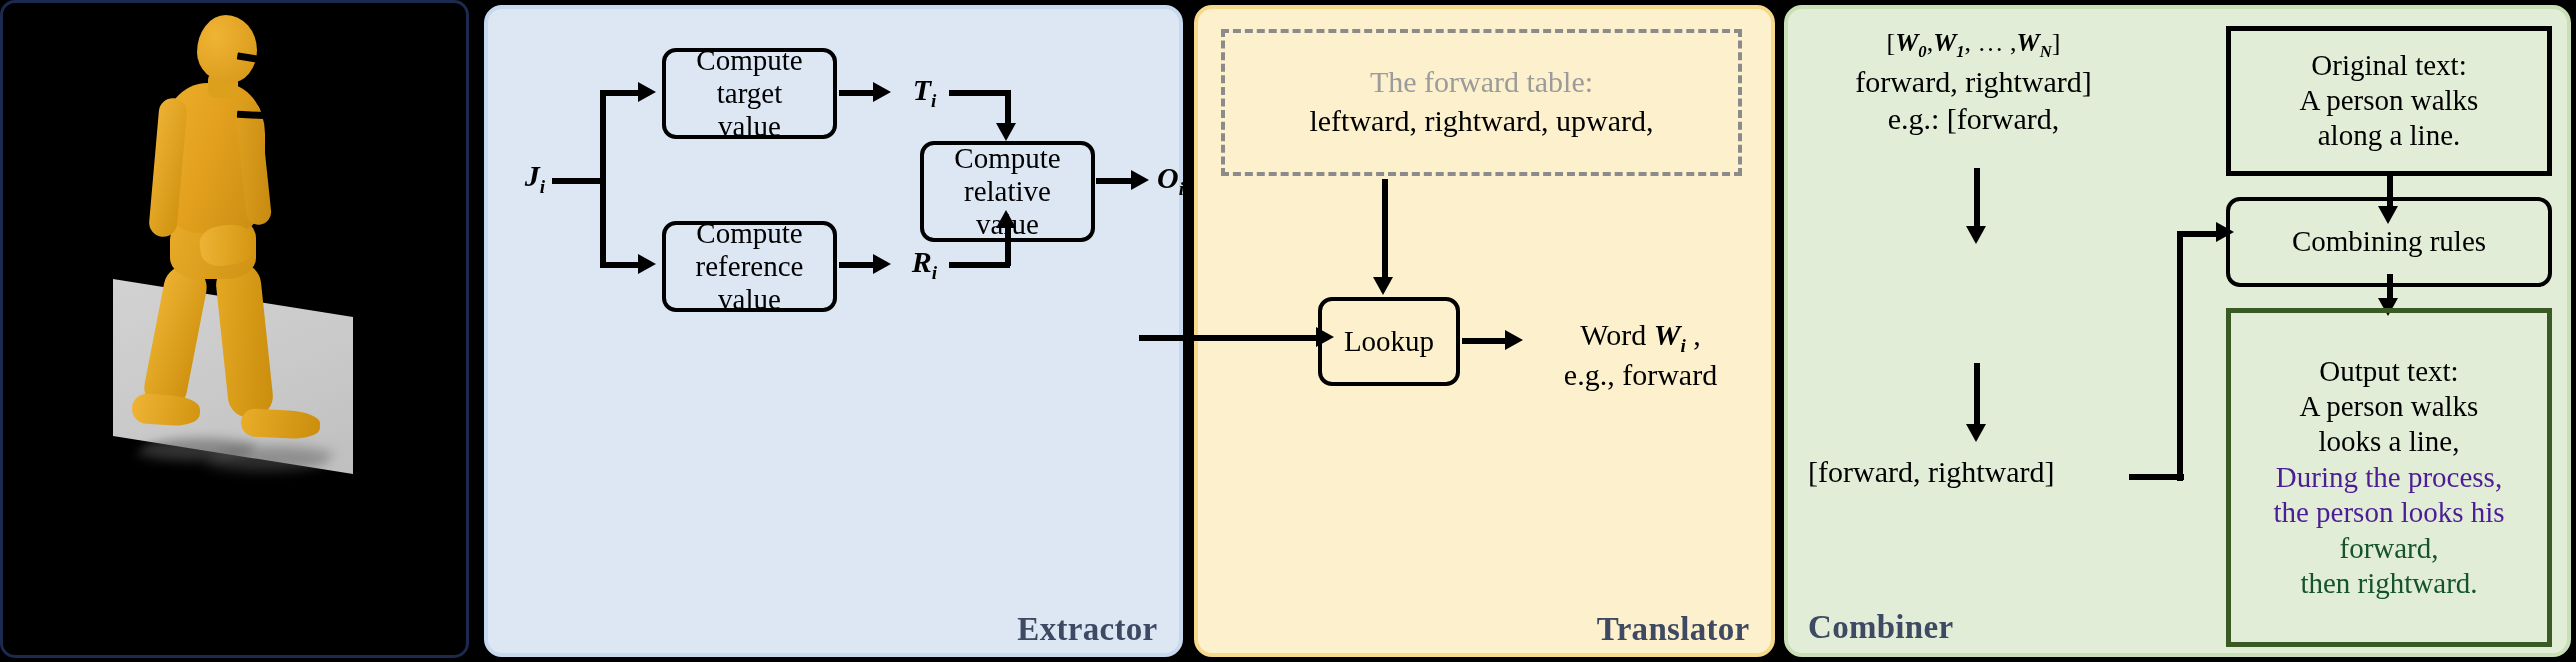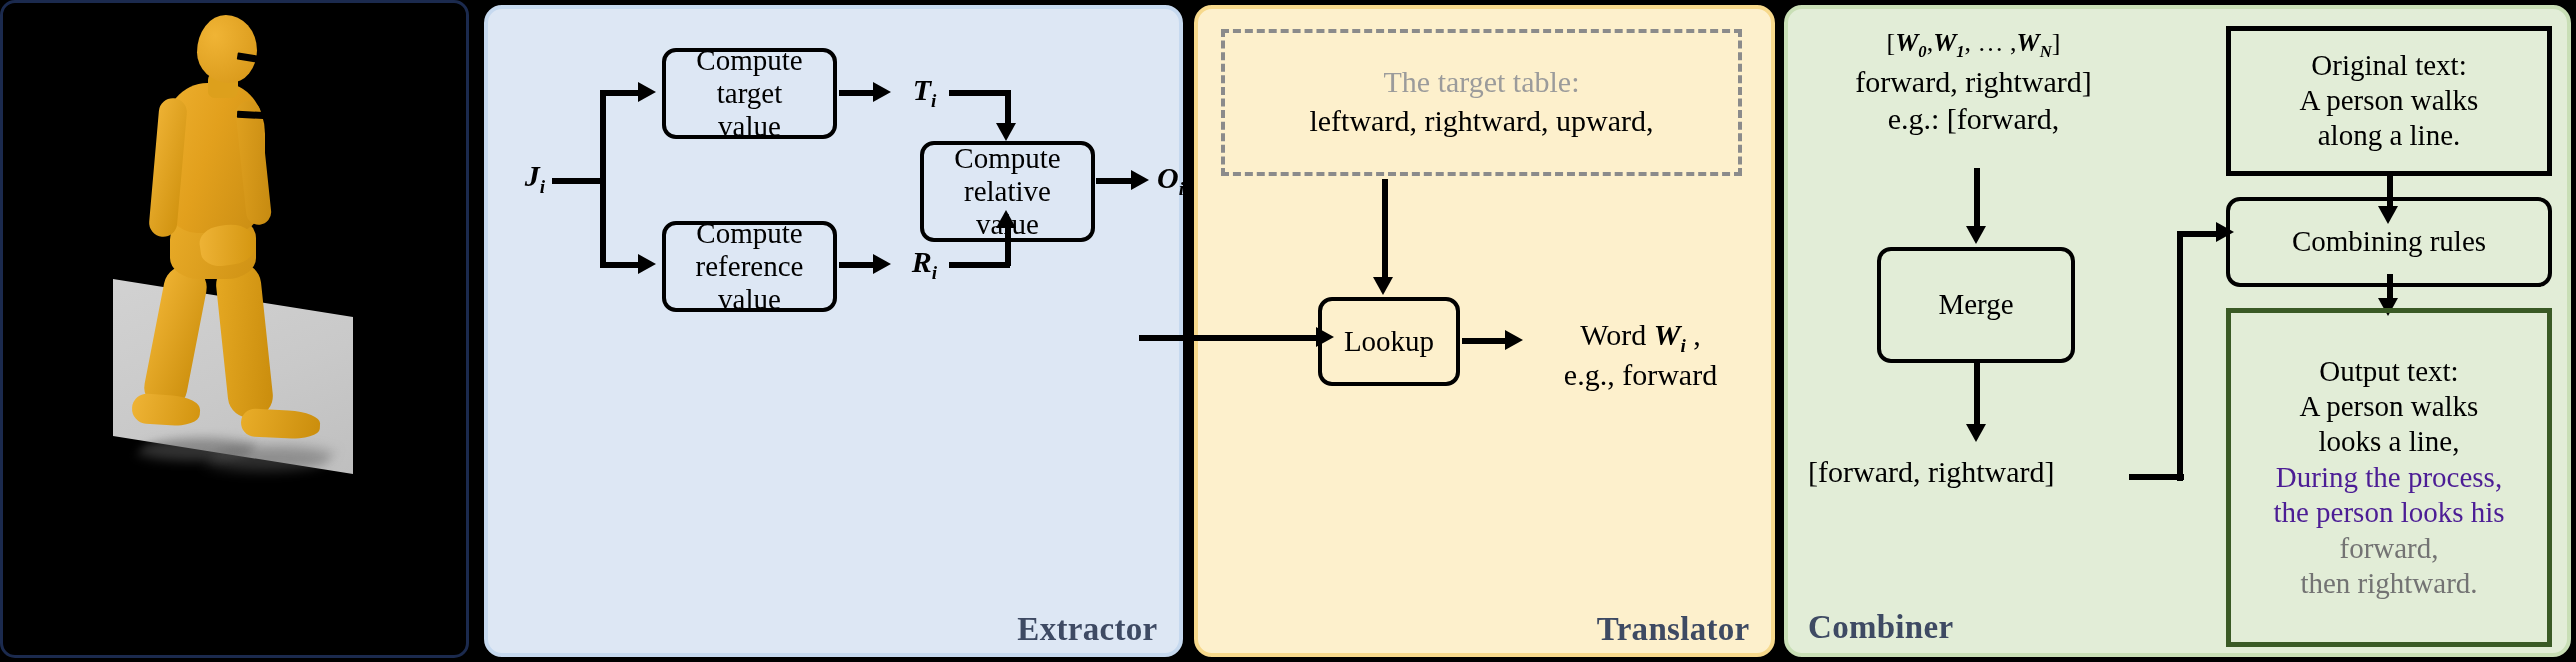--- a/index.html
+++ b/index.html
@@ -77,21 +77,21 @@
   
   .ln{position:absolute;background:#000;}
   .hl{height:5.8px;}
   .vl{width:5.8px;}
   .arw{position:absolute;width:0;height:0;}
   .arw-r{border-top:10.7px solid transparent;border-bottom:10.7px solid transparent;border-left:18px solid #000;}
   .arw-d{border-left:10.7px solid transparent;border-right:10.7px solid transparent;border-top:18px solid #000;}
   .arw-u{border-left:10.7px solid transparent;border-right:10.7px solid transparent;border-bottom:18px solid #000;}
 
   .blue-t{color:#4c1d95;}
-  .red-t{color:#737373;}
+  .red-t{color:#14532d;}
 </style>
 </head>
 <body>
 
 <div id="stage">
 
   <div id="p-motion">
     <div id="floor"></div>
     <div id="shadow1"></div>
     <div id="shadow2"></div>
@@ -174,21 +174,21 @@
 
     <div class="panel-title">Extractor</div>
   </div>
 
   <div class="ln hl" style="left:1139px;top:335px;width:179px;z-index:9;"></div>
   <div class="arw arw-r" style="left:1316px;top:327px;z-index:9;"></div>
 
   <div class="panel" id="p-translator">
 
     <div class="dashbox" style="left:23px;top:20px;width:521px;height:147px;">
-      <div class="dash-title">The target table:</div>
+      <div class="dash-title">The forward table:</div>
       <div class="dash-body">leftward, rightward, upward,</div>
     </div>
 
     <div class="ln vl" style="left:184px;top:170px;height:101px;"></div>
     <div class="arw arw-d" style="left:175px;top:268px;"></div>
 
     <div class="pbox" style="left:120px;top:288px;width:142px;height:89px;">
       <span>Lookup</span>
     </div>
 
@@ -209,23 +209,20 @@
       <div style="font-size:26px;">
         <span>[</span><span class="mvar"><span>W</span><sub>0</sub></span>,<span class="mvar"><span>W</span><sub>1</sub></span>, <span>…</span> ,<span class="mvar"><span>W</span><sub>N</sub></span><span>]</span>
       </div>
       <div>forward, rightward]</div>
       <div>e.g.: [forward,</div>
     </div>
 
     <div class="ln vl" style="left:186px;top:159px;height:61px;"></div>
     <div class="arw arw-d" style="left:178px;top:217px;"></div>
 
-    <div class="pbox" style="left:89px;top:238px;width:198px;height:116px;">
-      <span>Merge</span>
-    </div>
 
     <div class="ln vl" style="left:186px;top:354px;height:64px;"></div>
     <div class="arw arw-d" style="left:178px;top:415px;"></div>
 
     <div class="lbl" style="left:20px;top:445px;width:331px;text-align:left;">[forward, rightward]</div>
 
     <div class="ln hl" style="left:341px;top:465px;width:55px;"></div>
     <div class="ln vl" style="left:389px;top:222px;height:250px;"></div>
     <div class="ln hl" style="left:389px;top:222px;width:41px;"></div>
     <div class="arw arw-r" style="left:428px;top:213px;"></div>

